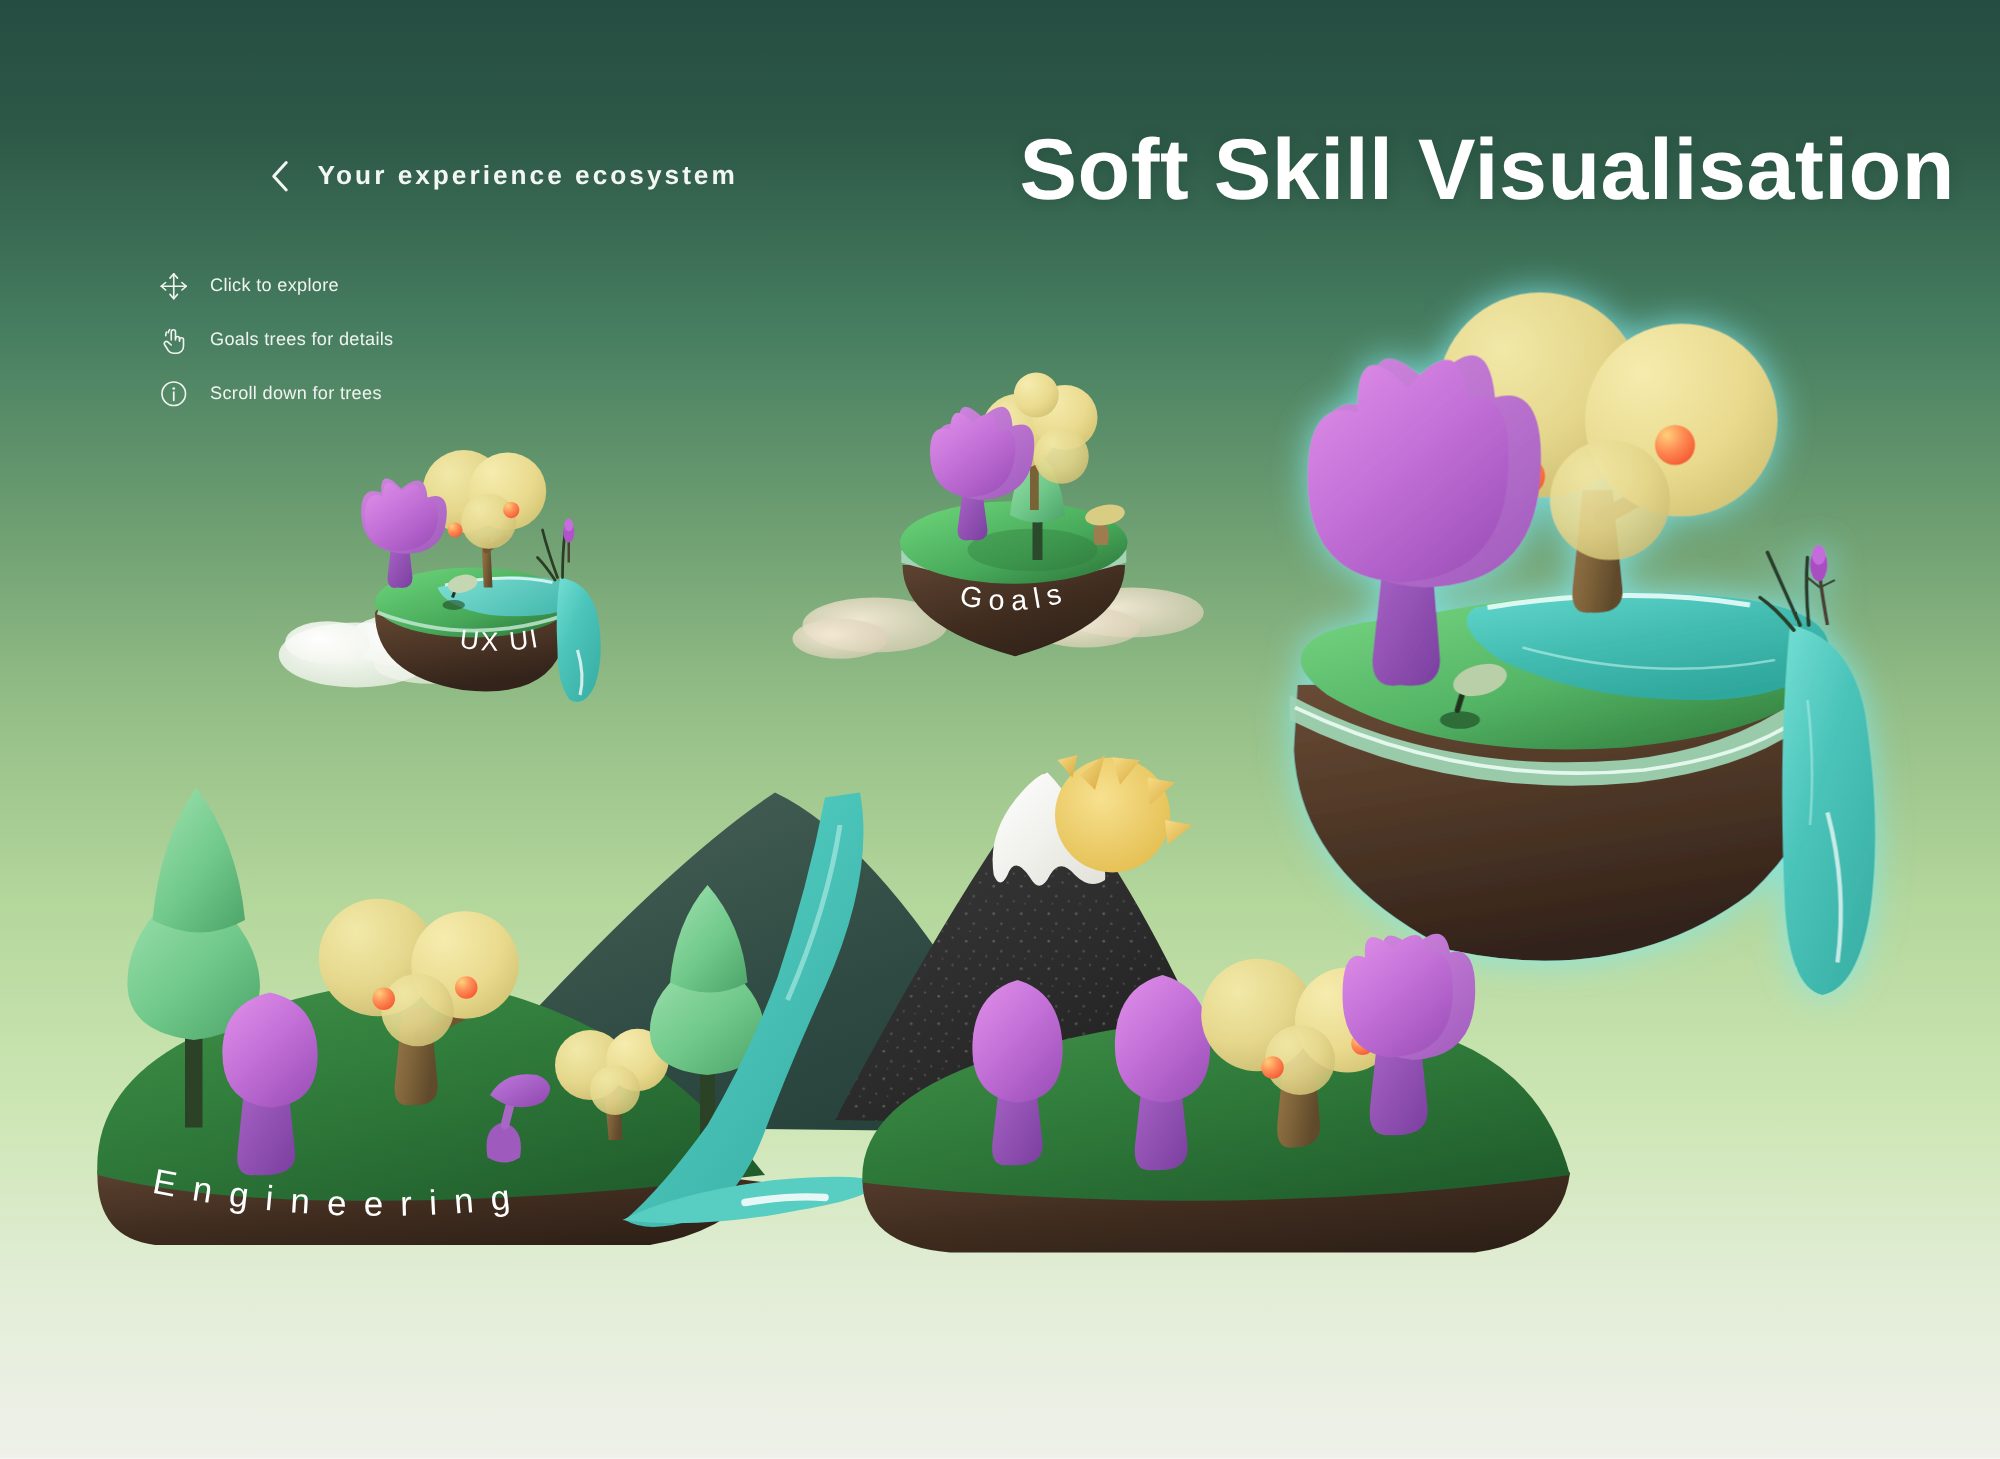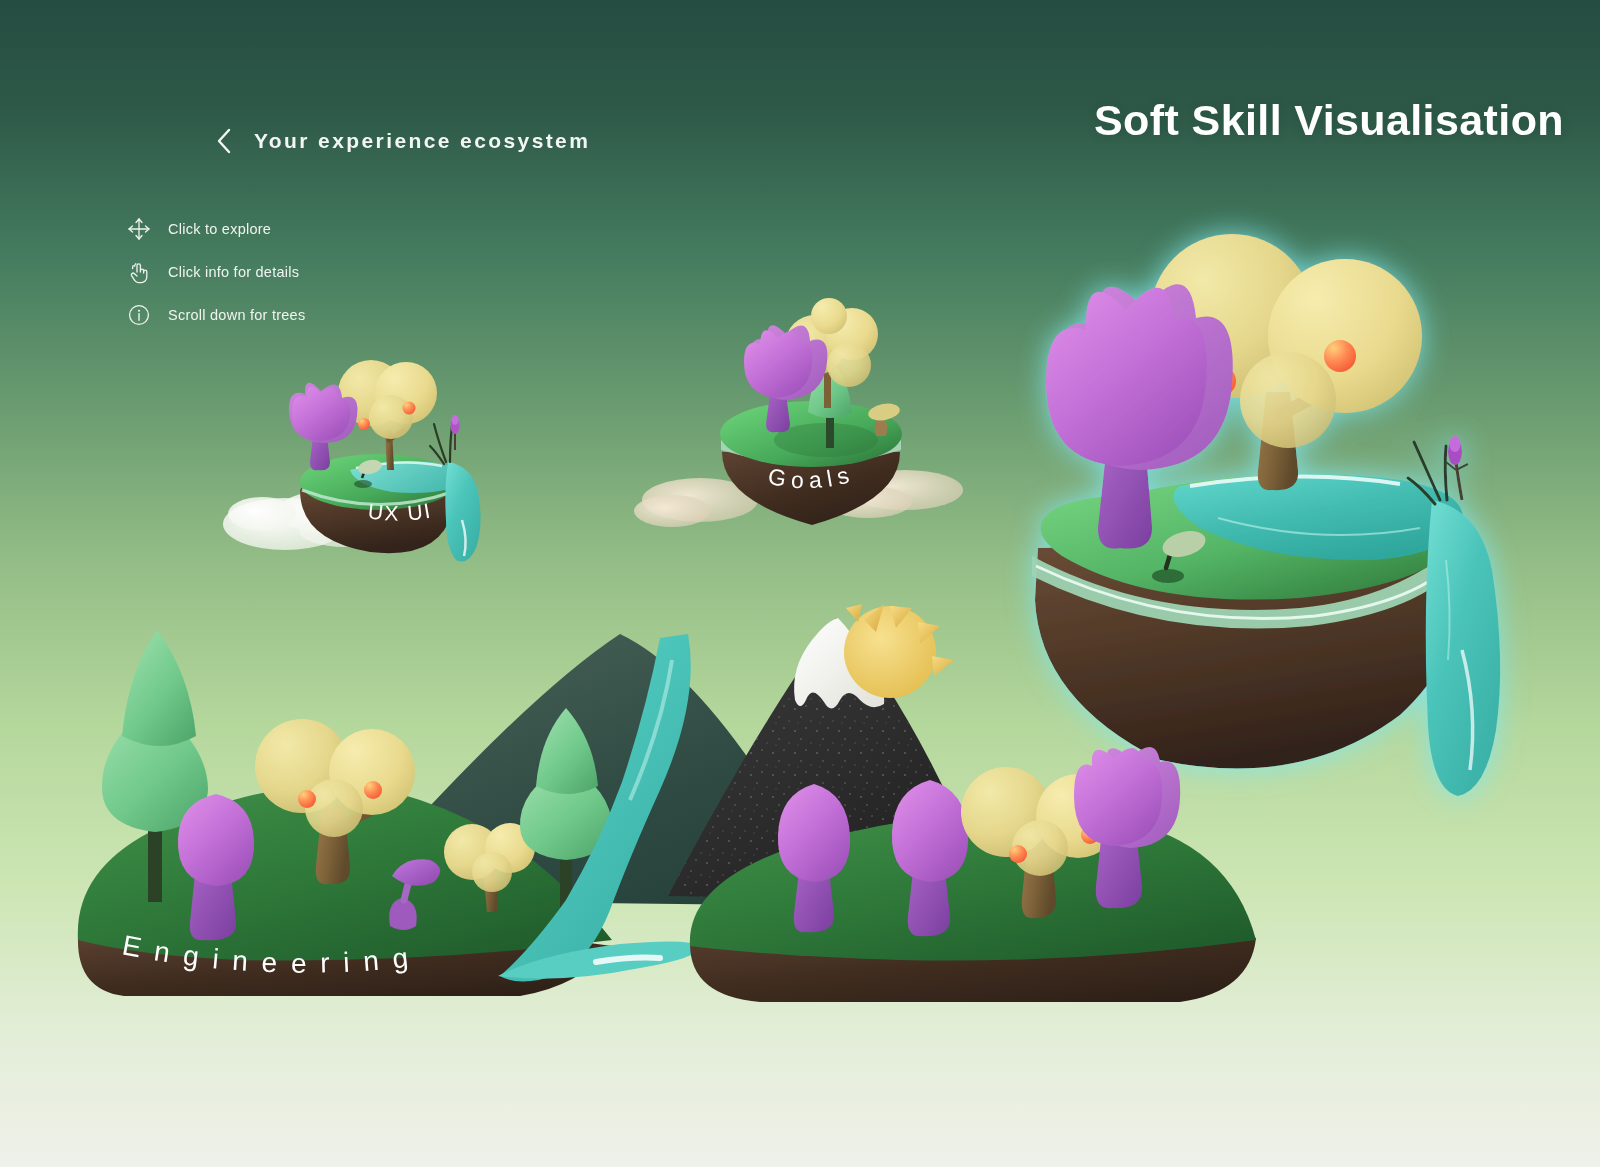--- a/index.html
+++ b/index.html
@@ -44,21 +44,21 @@
   .hint-list {
     position: absolute; left: 126px; top: 216px;
     display: flex; flex-direction: column; gap: 17px;
   }
   .hint-row { display: flex; align-items: center; gap: 16px; cursor: default; }
   .hint-icon { width: 26px; height: 26px; flex: 0 0 26px; display: block; }
   .hint-text { font-size: 14.5px; color: #f0f4f0; letter-spacing: 0.25px; white-space: nowrap; }
 
   .page-title {
     position: absolute; right: 36px; top: 96px;
-    font-size: 43px; font-weight: bold; color: #ffffff;
+    font-size: 69px; font-weight: bold; color: #ffffff;
     letter-spacing: 0.4px; white-space: nowrap;
     text-shadow: 0 1px 10px rgba(20,60,45,0.28);
   }
 
   
 </style>
 </head>
 <body>
 
 <div id="stage">
@@ -499,21 +499,21 @@
 
       <div class="hint-row">
         <svg class="hint-icon" viewBox="0 0 26 26">
           <g stroke="#f0f4f0" stroke-width="1.3" fill="none" stroke-linejoin="round" stroke-linecap="round">
             <path d="M 11 13 L 11 6.5 a 1.7 1.7 0 0 1 3.4 0 L 14.4 13"></path>
             <path d="M 14.4 11.8 a 1.6 1.6 0 0 1 3.2 0 L 17.6 14"></path>
             <path d="M 17.6 12.8 a 1.6 1.6 0 0 1 3.2 0 L 20.8 18 a 5.6 5.6 0 0 1 -5.6 5.6 L 12.6 23.6 a 5 5 0 0 1 -4 -2.2 L 5.6 16.6 a 1.7 1.7 0 0 1 2.6 -2.1 L 11 17"></path>
             <path d="M 8.6 7.2 a 4 4 0 0 1 1.2 -2.6 M 6.6 9.6 a 6 6 0 0 1 0.6 -3"></path>
           </g>
         </svg>
-        <span class="hint-text">Click info for details</span>
+        <span class="hint-text">Goals trees for details</span>
       </div>
 
       <div class="hint-row">
         <svg class="hint-icon" viewBox="0 0 26 26">
           <circle cx="13" cy="13" r="9.4" stroke="#f0f4f0" stroke-width="1.3" fill="none"></circle>
           <circle cx="13" cy="8.8" r="1.05" fill="#f0f4f0"></circle>
           <path d="M 13 11.6 L 13 18.2" stroke="#f0f4f0" stroke-width="1.4" stroke-linecap="round"></path>
         </svg>
         <span class="hint-text">Scroll down for trees</span>
       </div>

